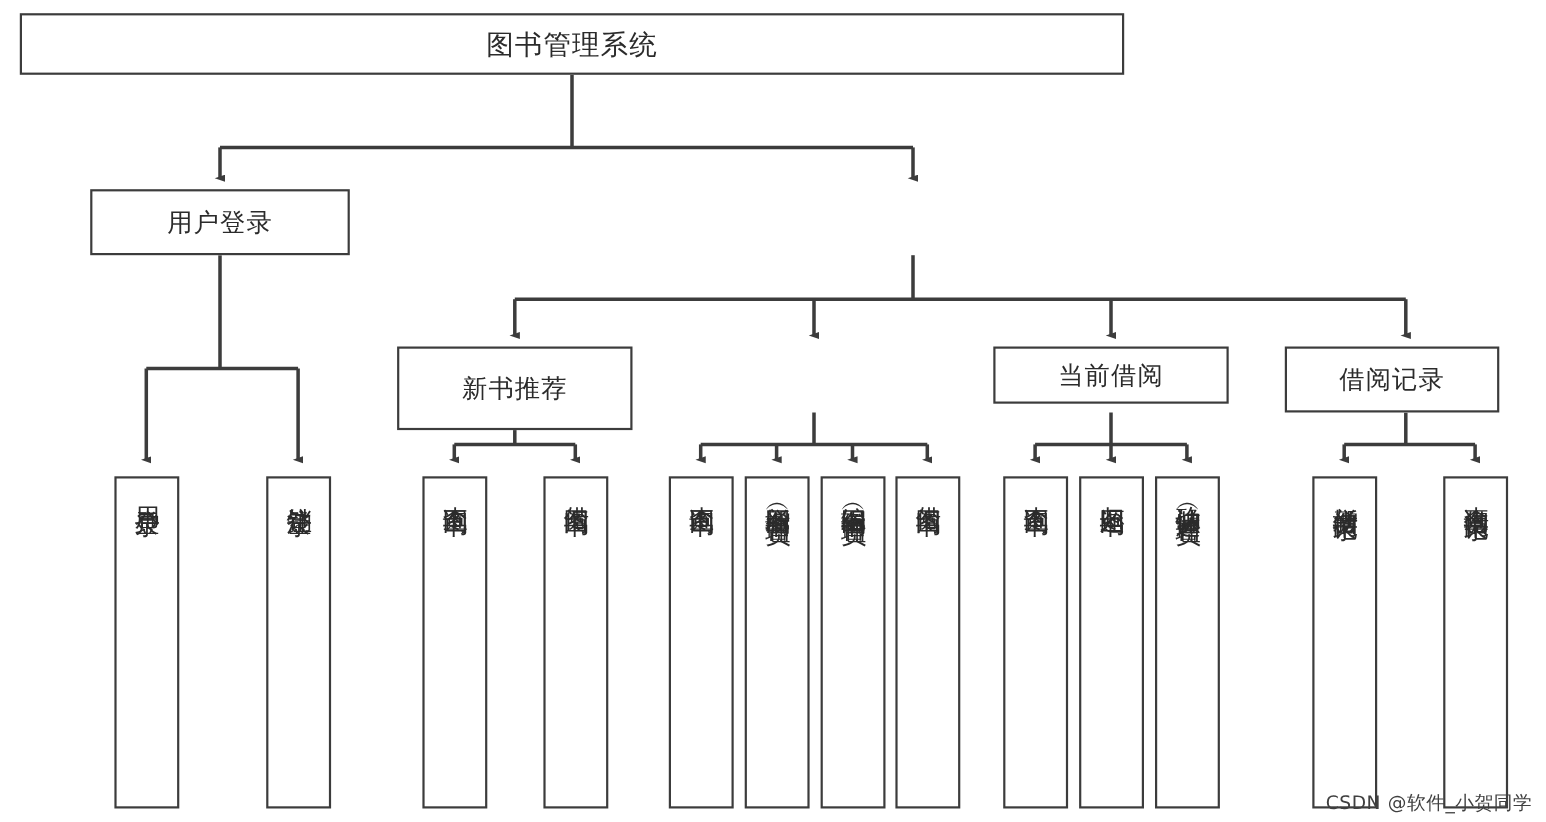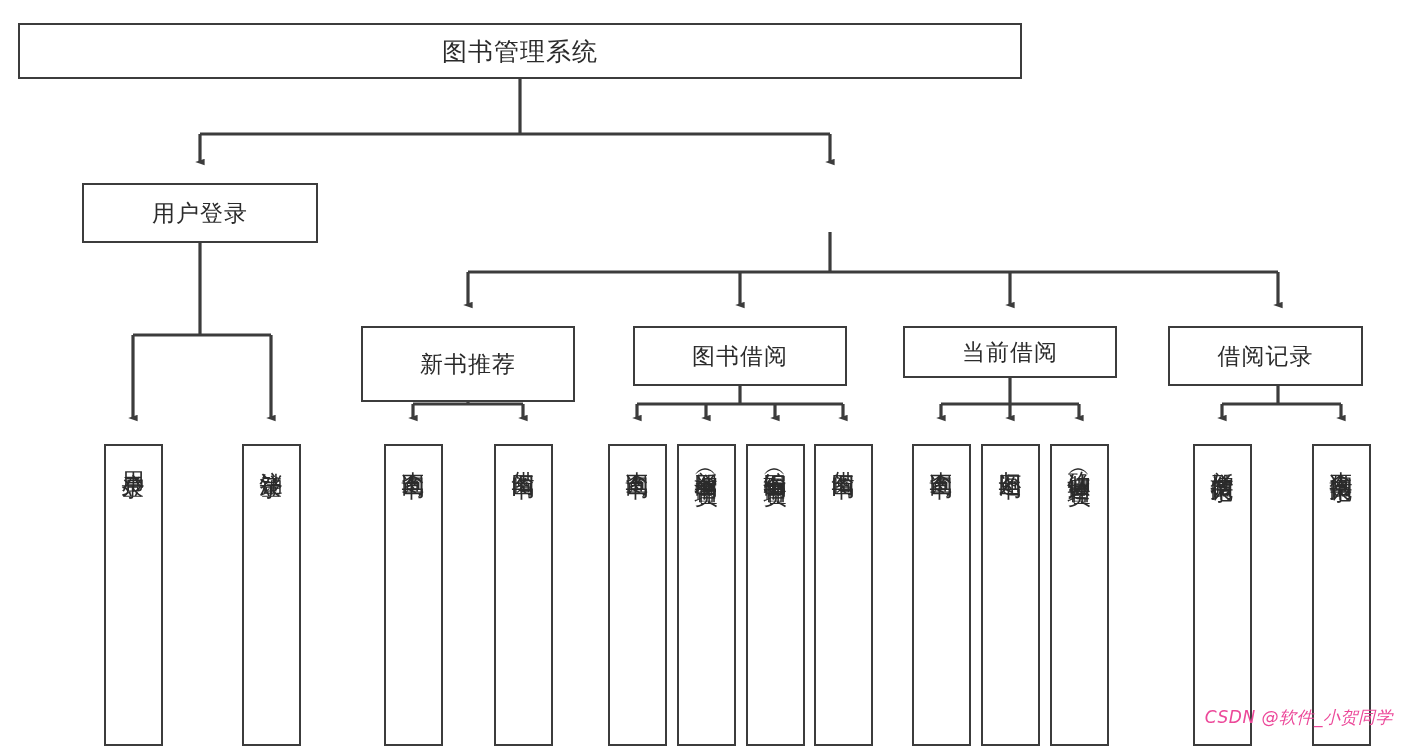--- a/index.html
+++ b/index.html
@@ -27,21 +27,20 @@
   .node {
     position: absolute;
     box-sizing: border-box;
     border: 2px solid #3c3c3c;
     background: #ffffff;
     color: #2b2b2b;
     display: flex;
     align-items: center;
     justify-content: center;
     z-index: 2;
-    margin-top: 11px;
   }
   .node.root {
     font-size: 25px;
     letter-spacing: 1px;
   }
   .node.mid {
     font-size: 23px;
     letter-spacing: 1px;
   }
   .node.leaf {
@@ -54,27 +53,26 @@
     text-orientation: upright;
     font-size: 23px;
     line-height: 1.14;
     letter-spacing: 2px;
     white-space: nowrap;
     color: #2b2b2b;
   }
   .watermark {
     position: absolute;
     right: 12px;
-    bottom: 18px;
+    bottom: 6px;
     font-size: 17px;
-    color: #ec4899;
+    color: #404040;
     letter-spacing: 0.5px;
     z-index: 5;
     white-space: nowrap;
-    font-style: italic;
   }
 </style>
 </head>
 <body>
 
 <div id="canvas">
 
   <svg id="edges" viewBox="0 0 1405 747" xmlns="http://www.w3.org/2000/svg">
     <defs>
       <marker id="arrow" markerWidth="10" markerHeight="10" refX="3.2" refY="4.6" orient="auto" markerUnits="userSpaceOnUse">
@@ -129,23 +127,20 @@
     <span>图书管理系统</span>
   </div>
 
   <div class="node mid" style="left:82px; top:172px; width:236px; height:60px;">
     <span>用户登录</span>
   </div>
 
   <div class="node mid" style="left:361px; top:315px; width:214px; height:76px;">
     <span>新书推荐</span>
   </div>
-  <div class="node mid" style="left:633px; top:315px; width:214px; height:60px;">
-    <span>图书借阅</span>
-  </div>
   <div class="node mid" style="left:903px; top:315px; width:214px; height:52px;">
     <span>当前借阅</span>
   </div>
   <div class="node mid" style="left:1168px; top:315px; width:195px; height:60px;">
     <span>借阅记录</span>
   </div>
 
   <div class="node leaf" style="left:104px; top:433px; width:59px; height:302px;">
     <span class="vtext">用户登录</span>
   </div>

